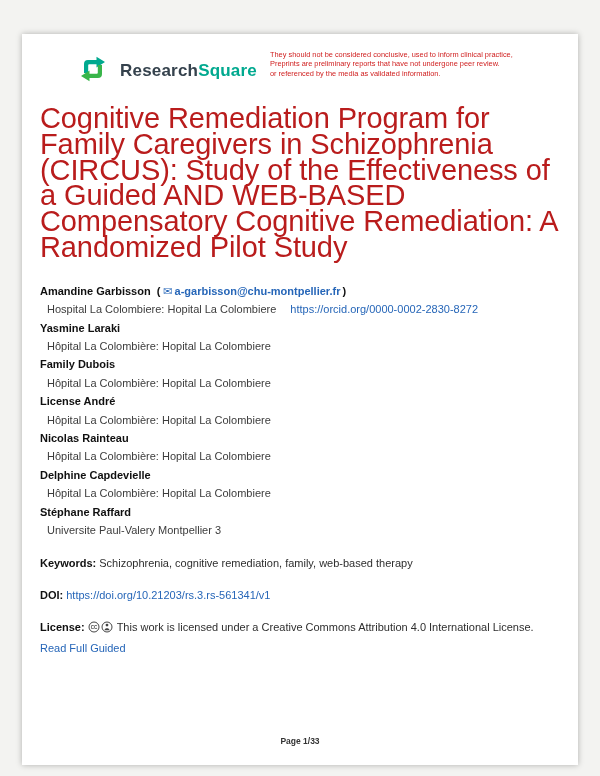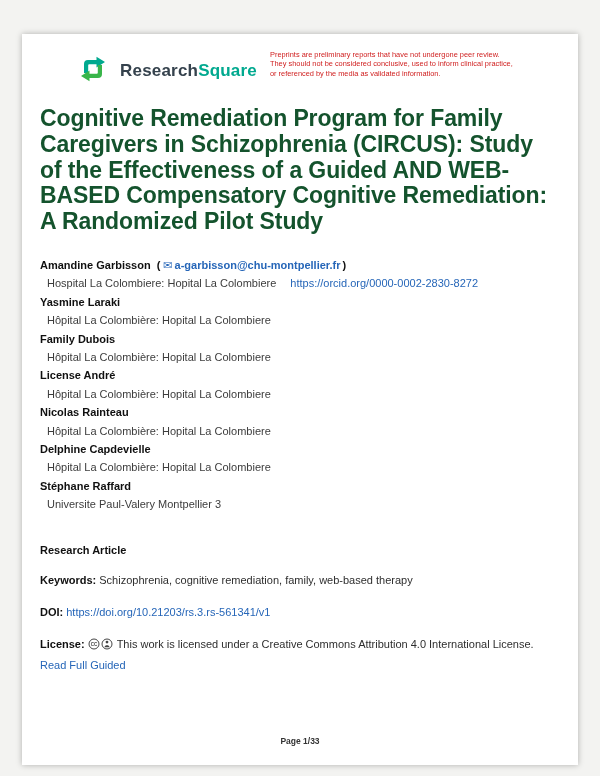--- a/index.html
+++ b/index.html
@@ -24,22 +24,22 @@
   }
   .logo { display: flex; align-items: center; gap: 14px; margin-top: 6px; }
   .brand { font-size: 17px; font-weight: 700; letter-spacing: .2px; white-space: nowrap; }
   .brand-research { color: #35424d; }
   .brand-square { color: #00a98f; }
   .disclaimer {
     width: 290px; font-size: 7.4px; line-height: 9.3px;
     color: #cf1d1d; margin-top: 0; text-align: left;
   }
   .title {
-    font-size: 23px; line-height: 25.8px; font-weight: 700;
-    color: #14532d; letter-spacing: -0.1px;
+    font-size: 29px; line-height: 25.8px; font-weight: 400;
+    color: #b91c1c; letter-spacing: -0.1px;
     margin: 20px 0 21px 0;
   }
   .authors { font-size: 11px; color: #222; }
   .author-line { line-height: 18.4px; white-space: nowrap; }
   .author-name { font-weight: 700; color: #101010; }
   .affil { padding-left: 7px; color: #3c3c3c; }
   a { text-decoration: none; }
   .link { color: #2666b8; cursor: pointer; }
   .email-link { color: #2666b8; font-weight: 700; cursor: pointer; }
   .envelope { color: #2666b8; font-size: 11px; margin: 0 2px 0 3px; }
@@ -67,22 +67,22 @@
     <div class="logo">
       <span>
         <svg width="26" height="26" viewBox="0 0 26 26">
           <path d="M4 17 L4 8 Q4 4 8 4 L16.5 4 L16.5 0.8 L25 6.1 L16.5 11.4 L16.5 8.2 L9.2 8.2 Q8.2 8.2 8.2 9.2 L8.2 17 Z" fill="#00a98f"></path>
           <path d="M22 9 L22 18 Q22 22 18 22 L9.5 22 L9.5 25.2 L1 19.9 L9.5 14.6 L9.5 17.8 L16.8 17.8 Q17.8 17.8 17.8 16.8 L17.8 9 Z" fill="#39b54a"></path>
         </svg>
       </span>
       <span class="brand"><span class="brand-research">Research</span><span class="brand-square">Square</span></span>
     </div>
     <div class="disclaimer">
+      <div>They should not be considered conclusive, used to inform clinical practice,</div>
       <div>Preprints are preliminary reports that have not undergone peer review.</div>
-      <div>They should not be considered conclusive, used to inform clinical practice,</div>
       <div>or referenced by the media as validated information.</div>
     </div>
   </div>
 
   <h1 class="title">Cognitive Remediation Program for Family Caregivers in Schizophrenia (CIRCUS): Study of the Effectiveness of a Guided AND WEB-BASED Compensatory Cognitive Remediation: A Randomized Pilot Study</h1>
 
   <div class="authors">
 
     <div>
       <div class="author-line">
@@ -118,21 +118,20 @@
       <div class="author-line affil">Hôpital La Colombière: Hopital La Colombiere</div>
     </div>
 
     <div>
       <div class="author-line author-name">Stéphane Raffard</div>
       <div class="author-line affil">Universite Paul-Valery Montpellier 3</div>
     </div>
 
   </div>
 
-  <div class="article-type">Research Article</div>
 
   <div class="meta">
     <span class="label">Keywords:</span><span>Schizophrenia, cognitive remediation, family, web-based therapy</span>
   </div>
 
   <div class="meta">
     <span class="label">DOI:</span><a class="link">https://doi.org/10.21203/rs.3.rs-561341/v1</a>
   </div>
 
   <div class="meta">

